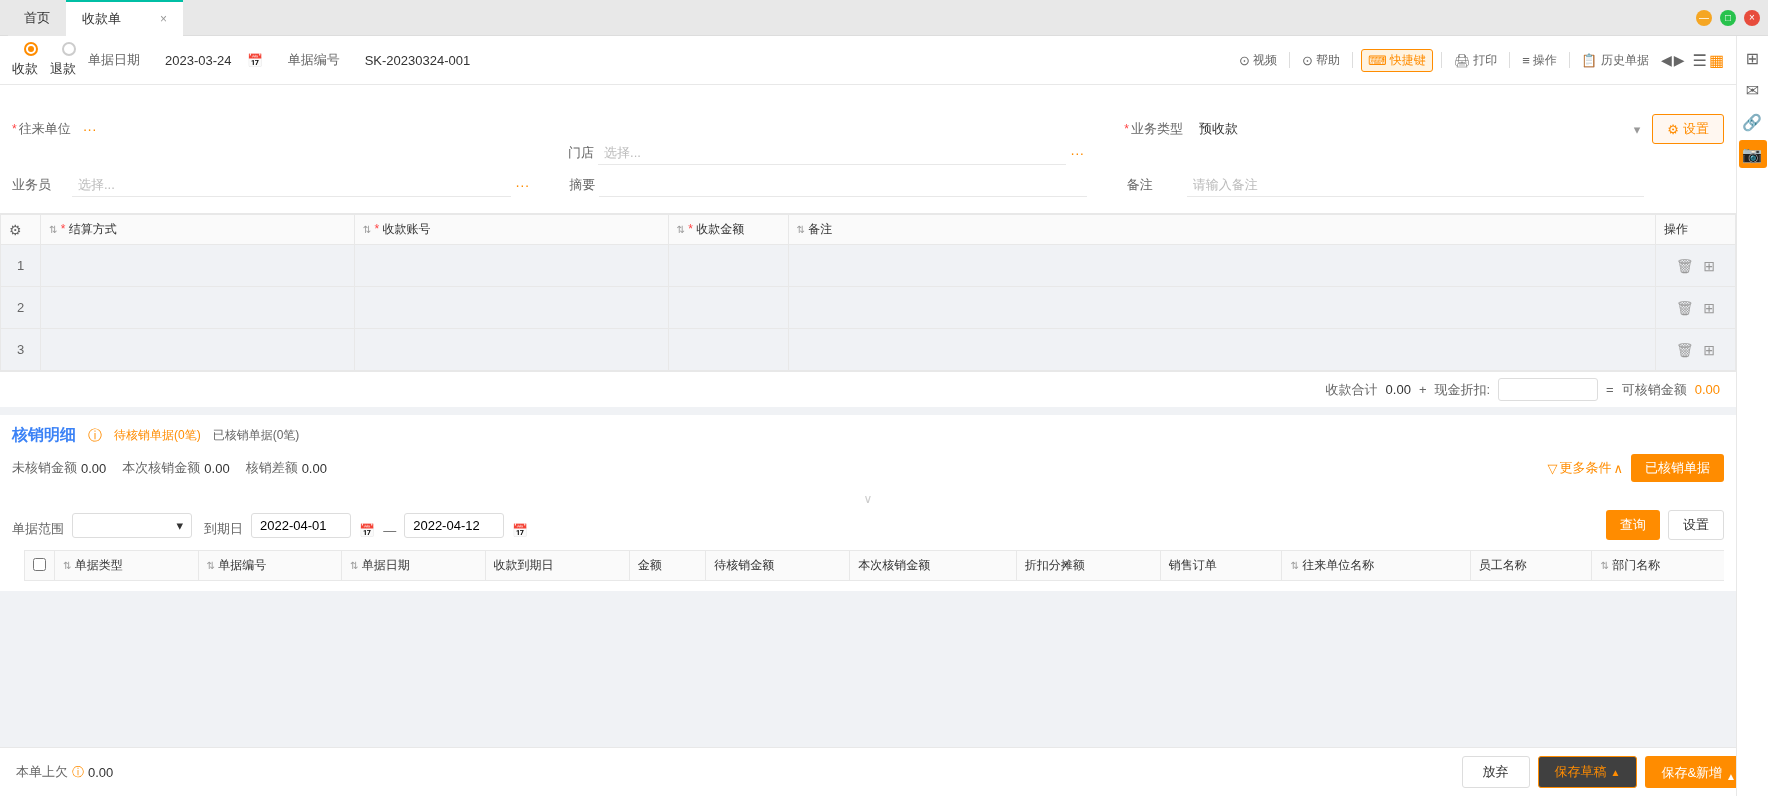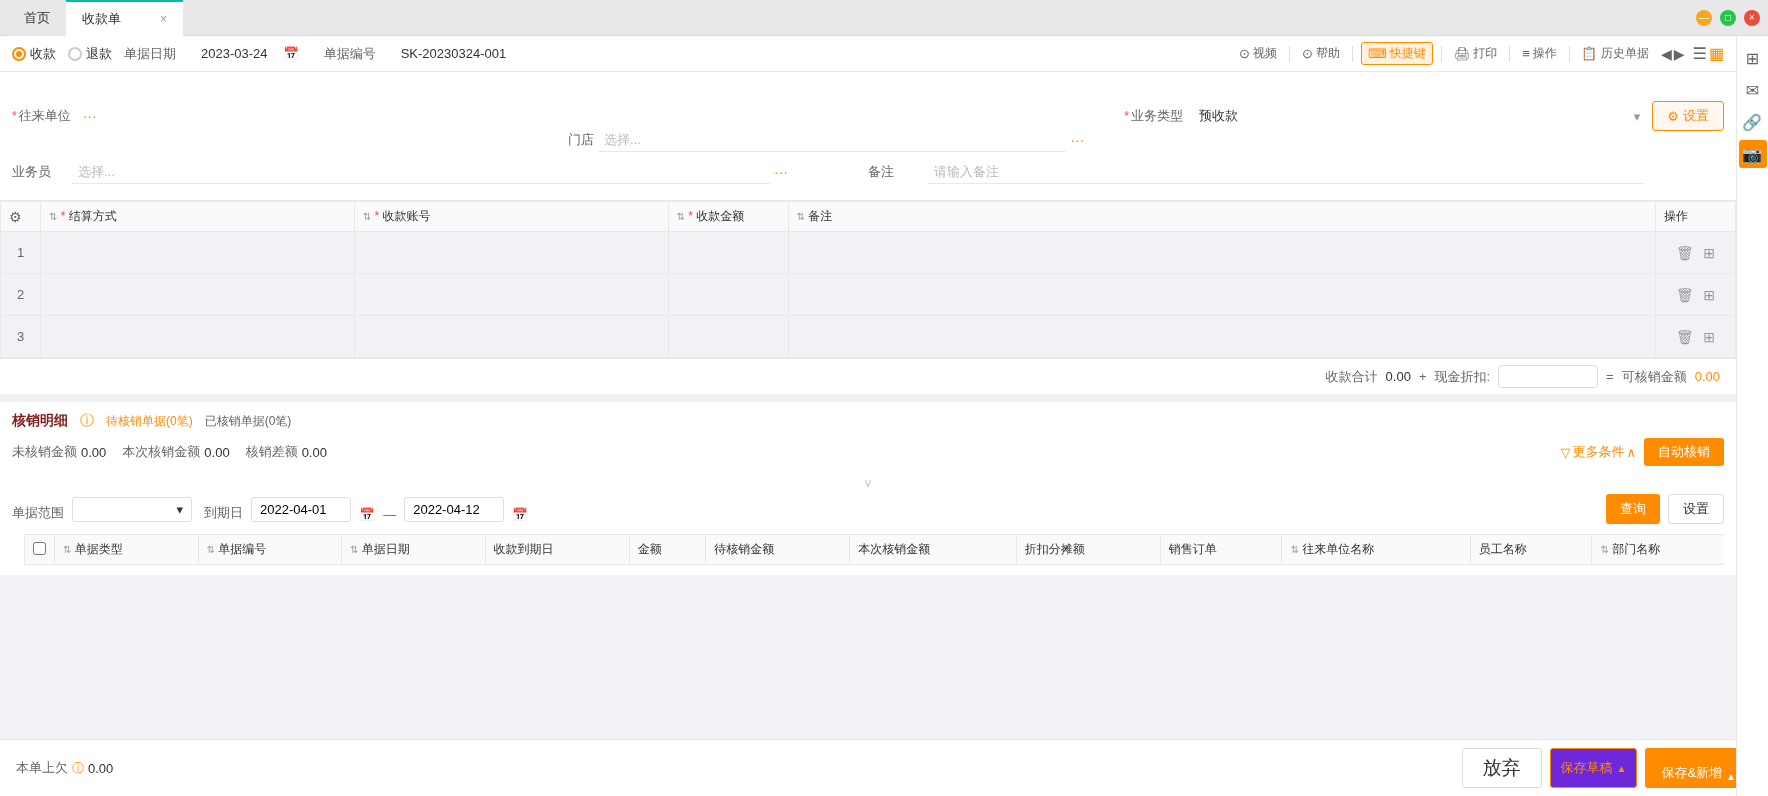--- a/index.html
+++ b/index.html
@@ -26,21 +26,21 @@
     .win-min { background: #f5a623; }
     .win-max { background: #27c24c; }
     .win-close { background: #e74c3c; }
 
     
     .form-toolbar {
       display: flex; align-items: center; padding: 6px 12px;
       border-bottom: 1px solid #e8e8e8; background: #fff; gap: 12px;
     }
     .radio-group { display: flex; gap: 12px; align-items: center; }
-    .radio-item { display: flex; align-items: center; gap: 4px; cursor: pointer; }
+    .radio-item { display: flex; align-items: flex-end; gap: 4px; cursor: pointer; flex-direction: column; }
     .radio-dot { width: 14px; height: 14px; border-radius: 50%; border: 2px solid #ccc; display: flex; align-items: center; justify-content: center; }
     .radio-dot.active { border-color: #ff8c00; }
     .radio-dot.active::after { content: ''; width: 6px; height: 6px; border-radius: 50%; background: #ff8c00; }
     
     .field-label { color: #666; font-size: 13px; }
     .field-value { color: #333; font-weight: 500; margin-left: 13px; }
     .cal-icon { color: #ff8c00; cursor: pointer; margin-left: 4px; }
     
     .toolbar-right { margin-left: auto; display: flex; align-items: center; gap: 8px; }
     .toolbar-btn { display: flex; align-items: center; gap: 3px; color: #666; cursor: pointer; font-size: 12px; padding: 2px 4px; }
@@ -103,21 +103,21 @@
       border: 1px solid #ddd; border-radius: 3px; padding: 3px 8px;
       width: 100px; font-size: 13px; outline: none;
     }
 
     
     .section-divider { height: 8px; background: #f0f2f5; }
 
     
     .verify-section { background: #fff; padding: 10px 12px; }
     .verify-header { display: flex; align-items: center; gap: 12px; margin-bottom: 8px; }
-    .verify-title { font-size: 14px; font-weight: 600; color: #7f1d1d; }
+    .verify-title { font-size: 16px; font-weight: 600; color: #3b82f6; }
     .info-icon { color: #ff8c00; cursor: pointer; font-size: 14px; }
     .tab-link { color: #ff8c00; cursor: pointer; font-size: 12px; }
     .tab-link-gray { color: #666; cursor: pointer; font-size: 12px; }
 
     .verify-stats { display: flex; align-items: center; gap: 16px; margin-bottom: 10px; font-size: 13px; }
     .stat-item { display: flex; align-items: center; gap: 4px; }
     .stat-label { color: #666; }
     .stat-val { color: #333; }
     
     .verify-filters { display: flex; align-items: center; gap: 12px; margin-bottom: 10px; }
@@ -164,25 +164,25 @@
     .footer {
       display: flex; align-items: center; padding: 8px 16px;
       border-top: 1px solid #e8e8e8; background: #fff;
       position: sticky; bottom: 0;
     }
     .footer-left { display: flex; align-items: center; gap: 4px; color: #666; font-size: 13px; }
     .footer-val { color: #333; font-weight: 500; }
     .footer-right { margin-left: auto; display: flex; gap: 8px; }
     .btn-abandon {
       background: #fff; color: #333; border: 1px solid #ddd;
-      border-radius: 3px; padding: 6px 20px; cursor: pointer; font-size: 19px;
+      border-radius: 3px; padding: 6px 20px; cursor: pointer; font-size: 13px;
     }
     .btn-save-draft {
-      background: #6d28d9; color: #ff8c00; border: 1px solid #ff8c00;
-      border-radius: 3px; padding: 6px 10px; cursor: pointer; font-size: 13px;
+      background: #404040; color: #ff8c00; border: 1px solid #ff8c00;
+      border-radius: 3px; padding: 6px 16px; cursor: pointer; font-size: 13px;
       display: flex; align-items: center; gap: 4px;
     }
     .btn-save-new {
       background: #ff8c00; color: #fff; border: none;
       border-radius: 3px; padding: 6px 16px; cursor: pointer; font-size: 13px;
       display: flex; align-items: flex-end; gap: 4px;
     }
     .btn-arrow { font-size: 10px; }
 
     
@@ -314,20 +314,24 @@
         </div>
       </div>
 
       <div class="form-row">
         <div class="form-field" style="flex:2; display:flex; align-items:center;">
           <span class="field-name">业务员</span>
           <input class="field-input" type="text" placeholder="选择..." style="">
           <span class="more-btn">···</span>
         </div>
         <div class="field-sep"></div>
+        <div class="form-field" style="flex:2; display:flex; align-items:center;">
+          <span class="field-name" style="min-width:30px;">摘要</span>
+          <input class="field-input" type="text" placeholder="" style="">
+        </div>
         <div class="field-sep"></div>
         <div class="form-field" style="flex:2; display:flex; align-items:center;">
           <span class="field-name">备注</span>
           <input class="field-input" type="text" placeholder="请输入备注" style="">
         </div>
         <div style="width:80px;"></div>
       </div>
     </div>
 
     <div class="table-area" style="max-height:200px; overflow:auto;">
@@ -431,21 +435,21 @@
           <span class="stat-label">核销差额</span>
           <span class="stat-val">0.00</span>
         </div>
 
         <div class="filter-right">
           <div class="more-filter">
             <span>▽</span>
             <span>更多条件</span>
             <span>∧</span>
           </div>
-          <button class="auto-btn">自动核销</button>
+          <button class="auto-btn">已核销单据</button>
         </div>
       </div>
 
       <div style="text-align:center; color:#ccc; font-size:12px; margin-bottom:4px;">∨</div>
 
       <div class="verify-filters">
         <div class="filter-group">
           <span class="filter-label">单据范围</span>
           <div class="filter-select">
             <span style="flex:1;"></span>

